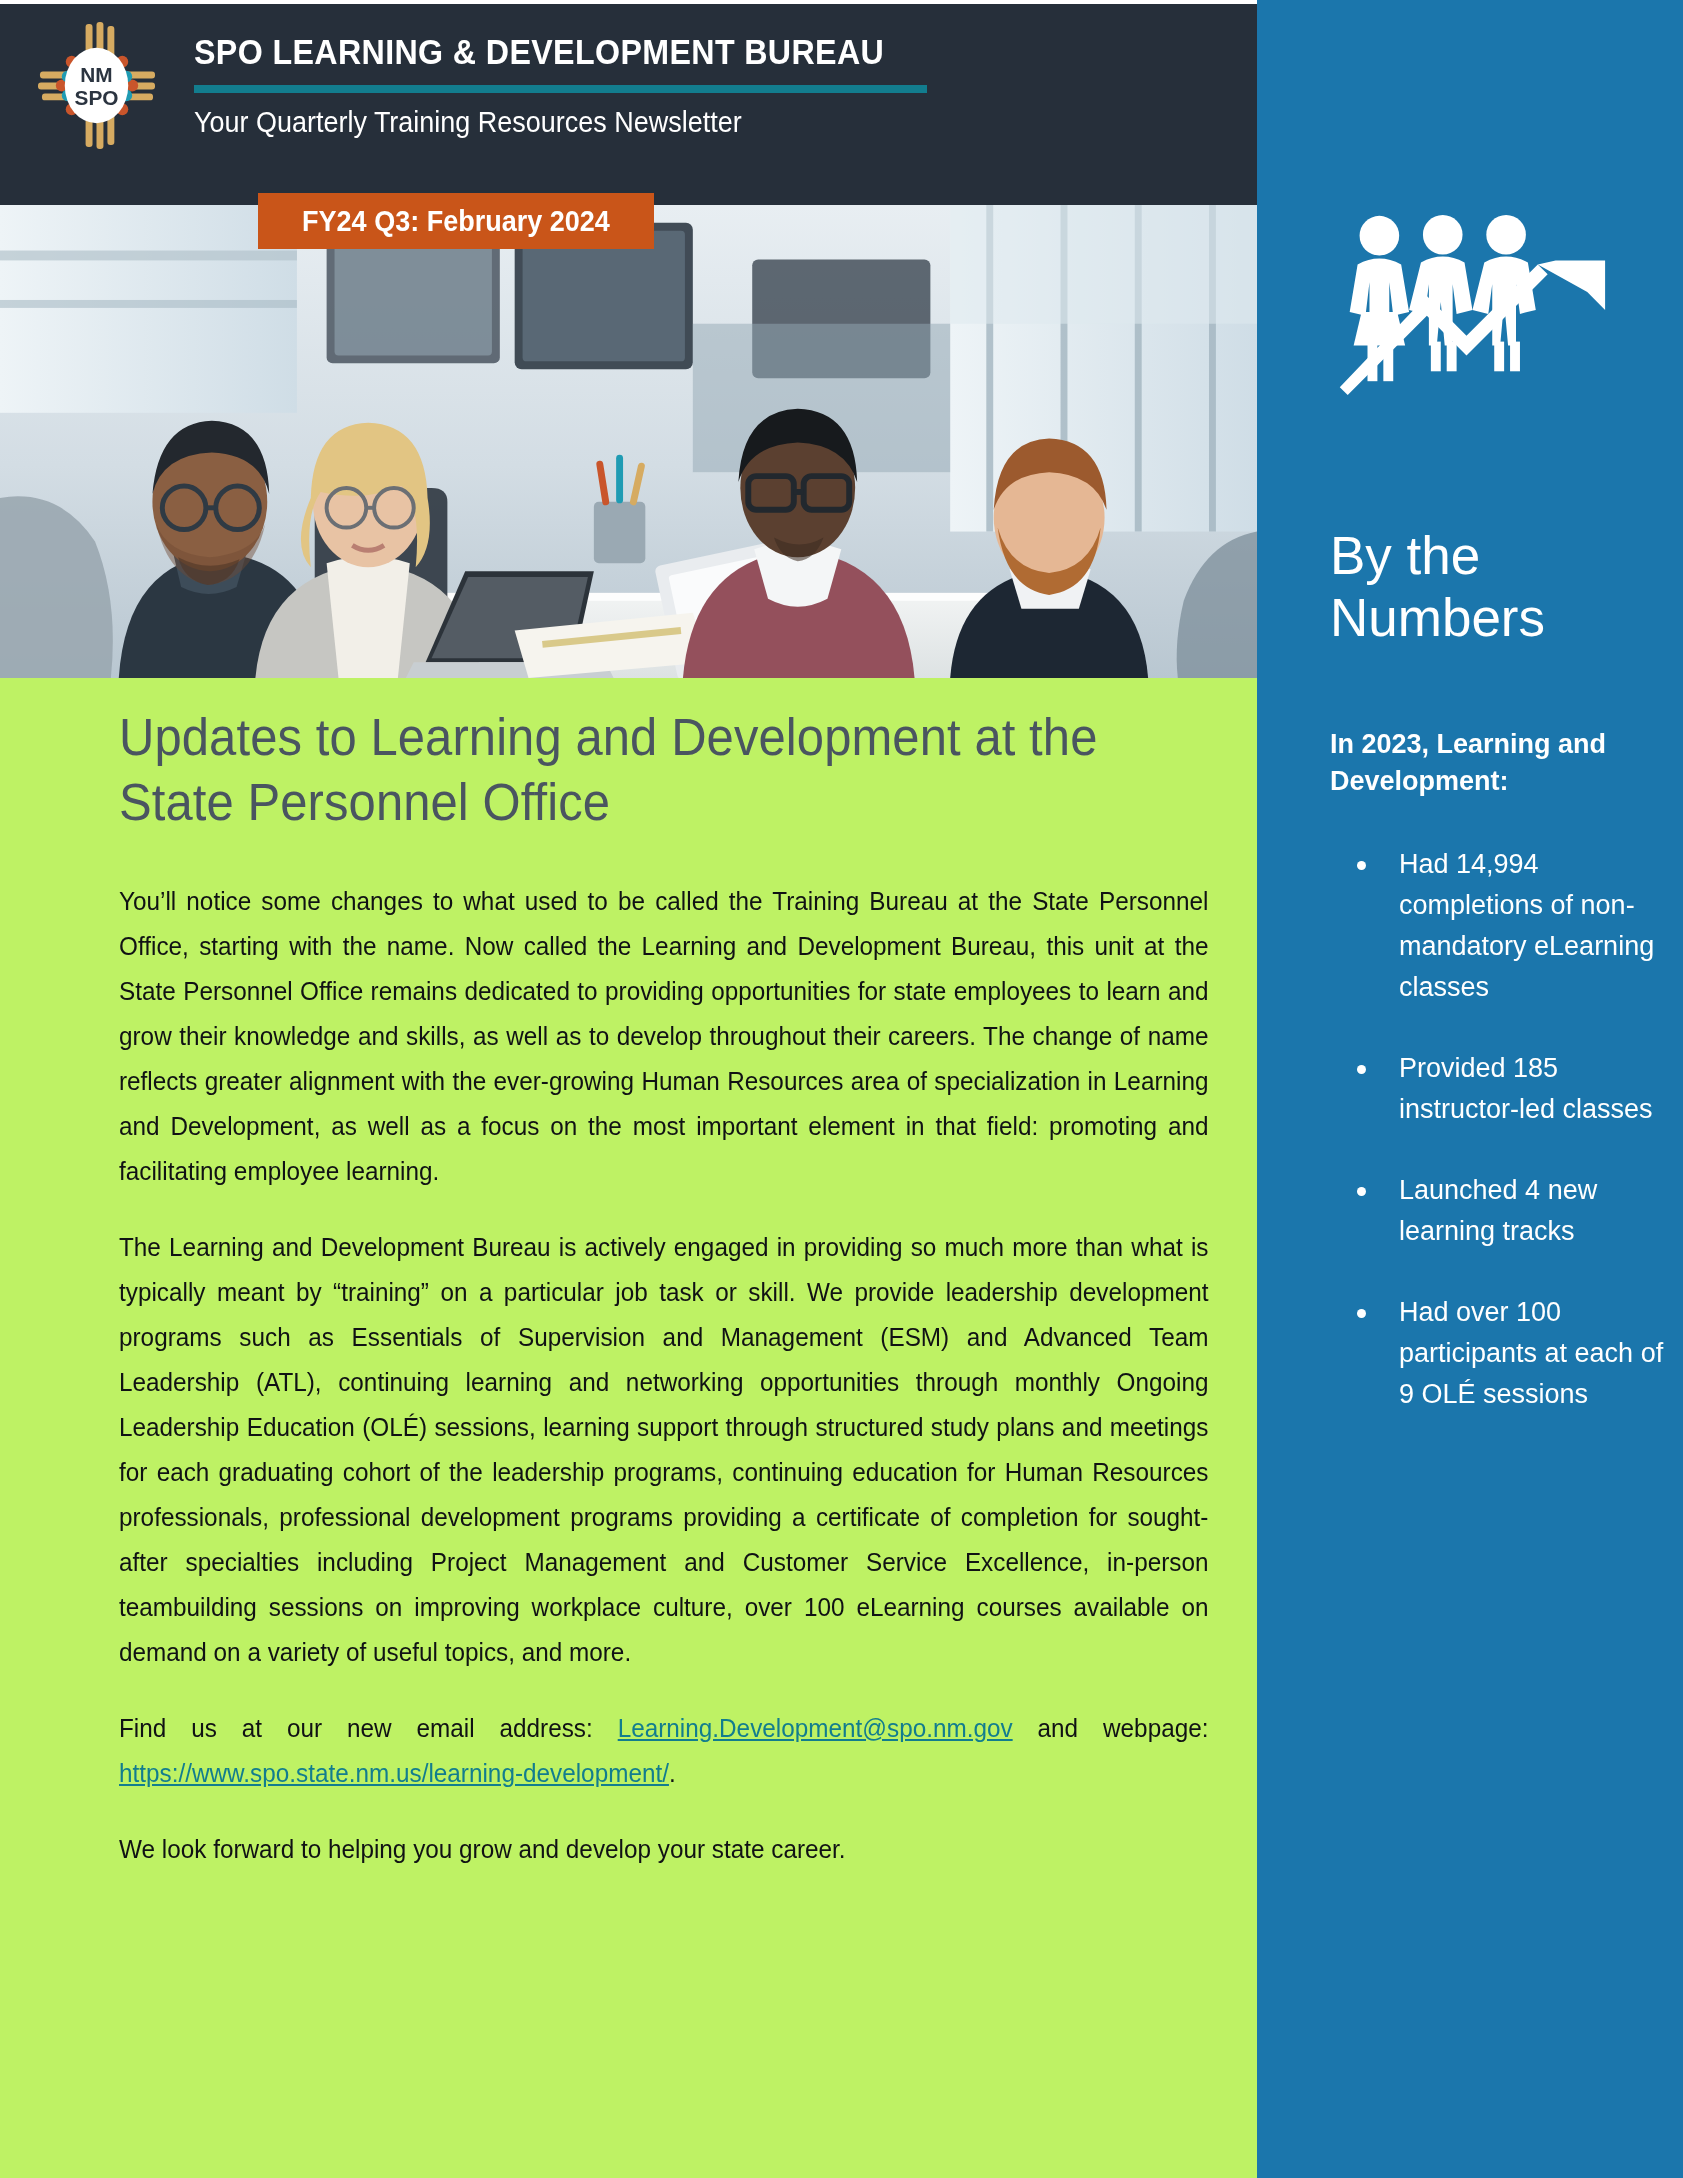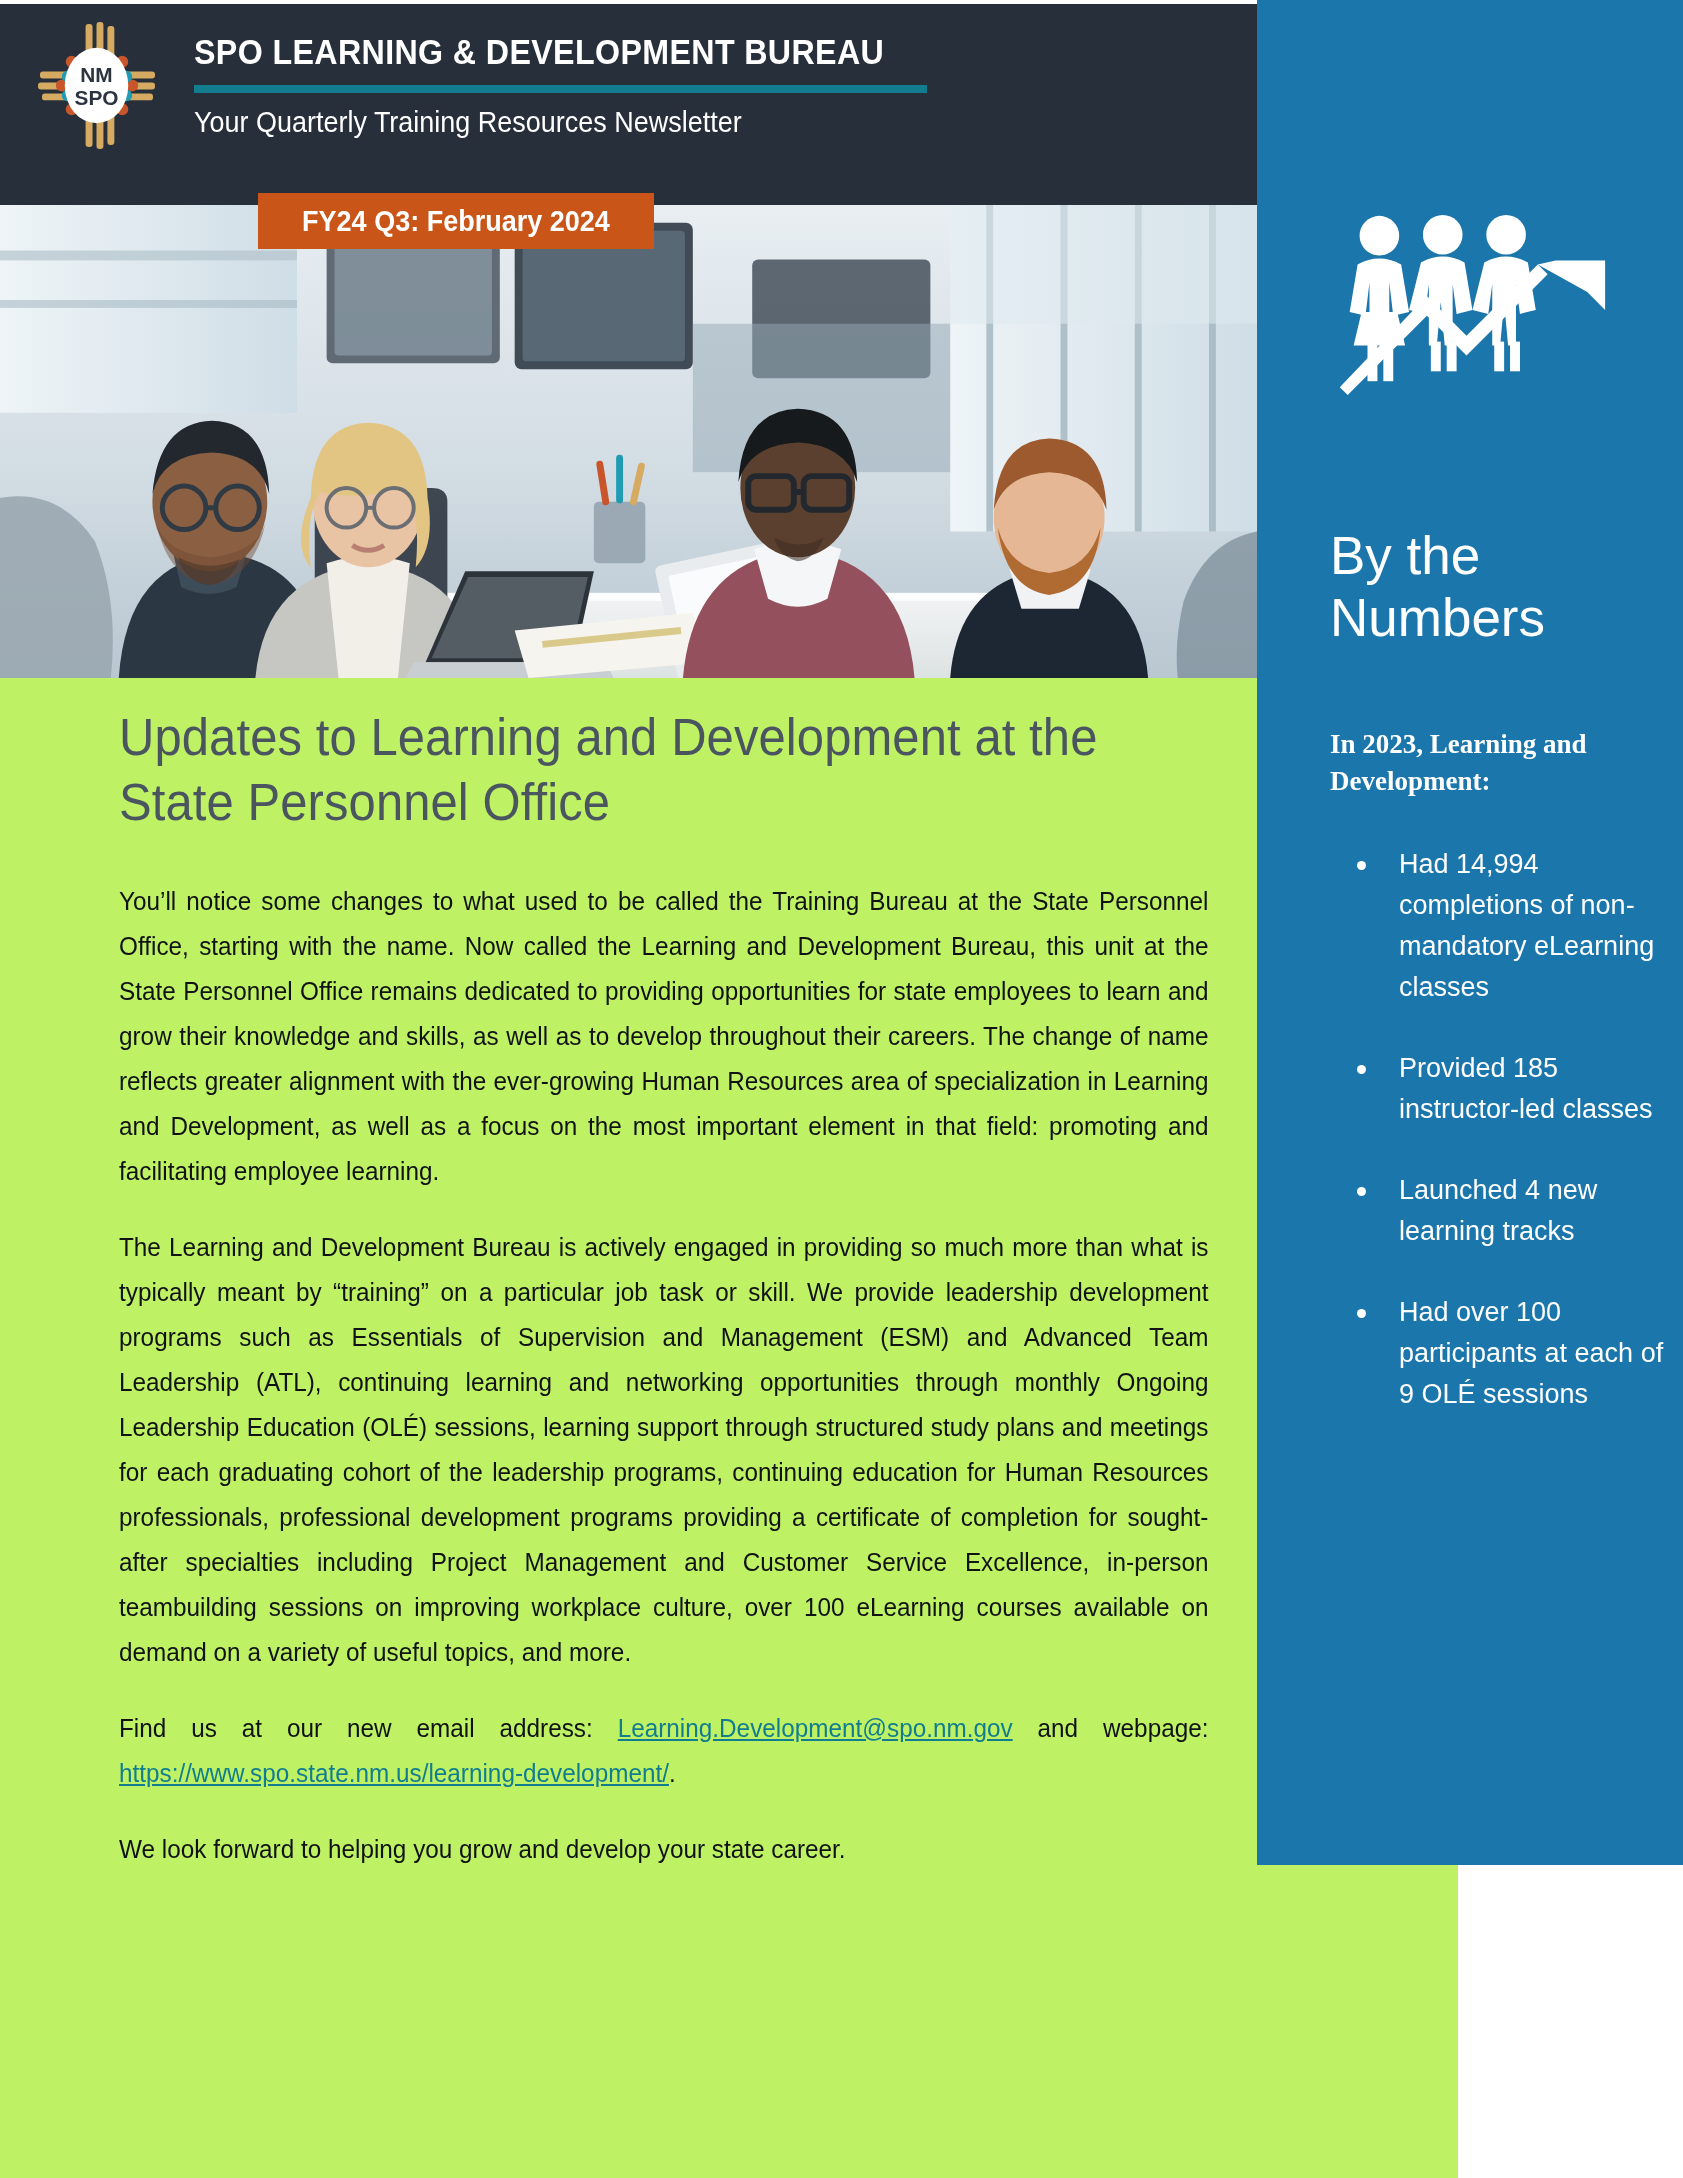--- a/index.html
+++ b/index.html
@@ -62,32 +62,32 @@
     font-family:"Liberation Sans", sans-serif;
     font-size:26px;line-height:45px;color:#101214;
     text-align:justify;margin:0 0 31px 0;
     transform:scaleX(.935);transform-origin:left top;
     width:107%;
   }
   .body-p.last{margin-bottom:0;}
   a.lnk{color:#127d8e;text-decoration:underline;}
 
   
-  .sidebar{position:absolute;left:1257px;top:0;width:426px;height:1865px;background:#1b76ac;}
+  .sidebar{position:absolute;left:1257px;top:0;width:426px;height:2178px;background:#1b76ac;}
   .side-icon{position:absolute;left:61px;top:203px;width:297px;height:198px;}
   .side-icon svg{display:block;width:297px;height:198px;}
 
   .side-title{
     position:absolute;left:73px;top:525px;width:327px;
     font-family:"Liberation Sans", sans-serif;
     font-weight:normal;font-size:53px;line-height:62px;color:#ffffff;
   }
   .side-lead{
     position:absolute;left:73px;top:726px;width:317px;
-    font-family:Liberation Serif, serif;
+    font-family:Liberation Sans, sans-serif;
     font-weight:bold;font-size:27px;line-height:37px;color:#ffffff;
   }
   .side-list{
     position:absolute;left:75px;top:844px;width:337px;
     margin:0;padding:0;list-style:none;
   }
   .side-list li{
     position:relative;padding-left:67px;margin-bottom:40px;
     font-family:"Liberation Sans", sans-serif;
     font-size:27px;line-height:41px;color:#ffffff;

